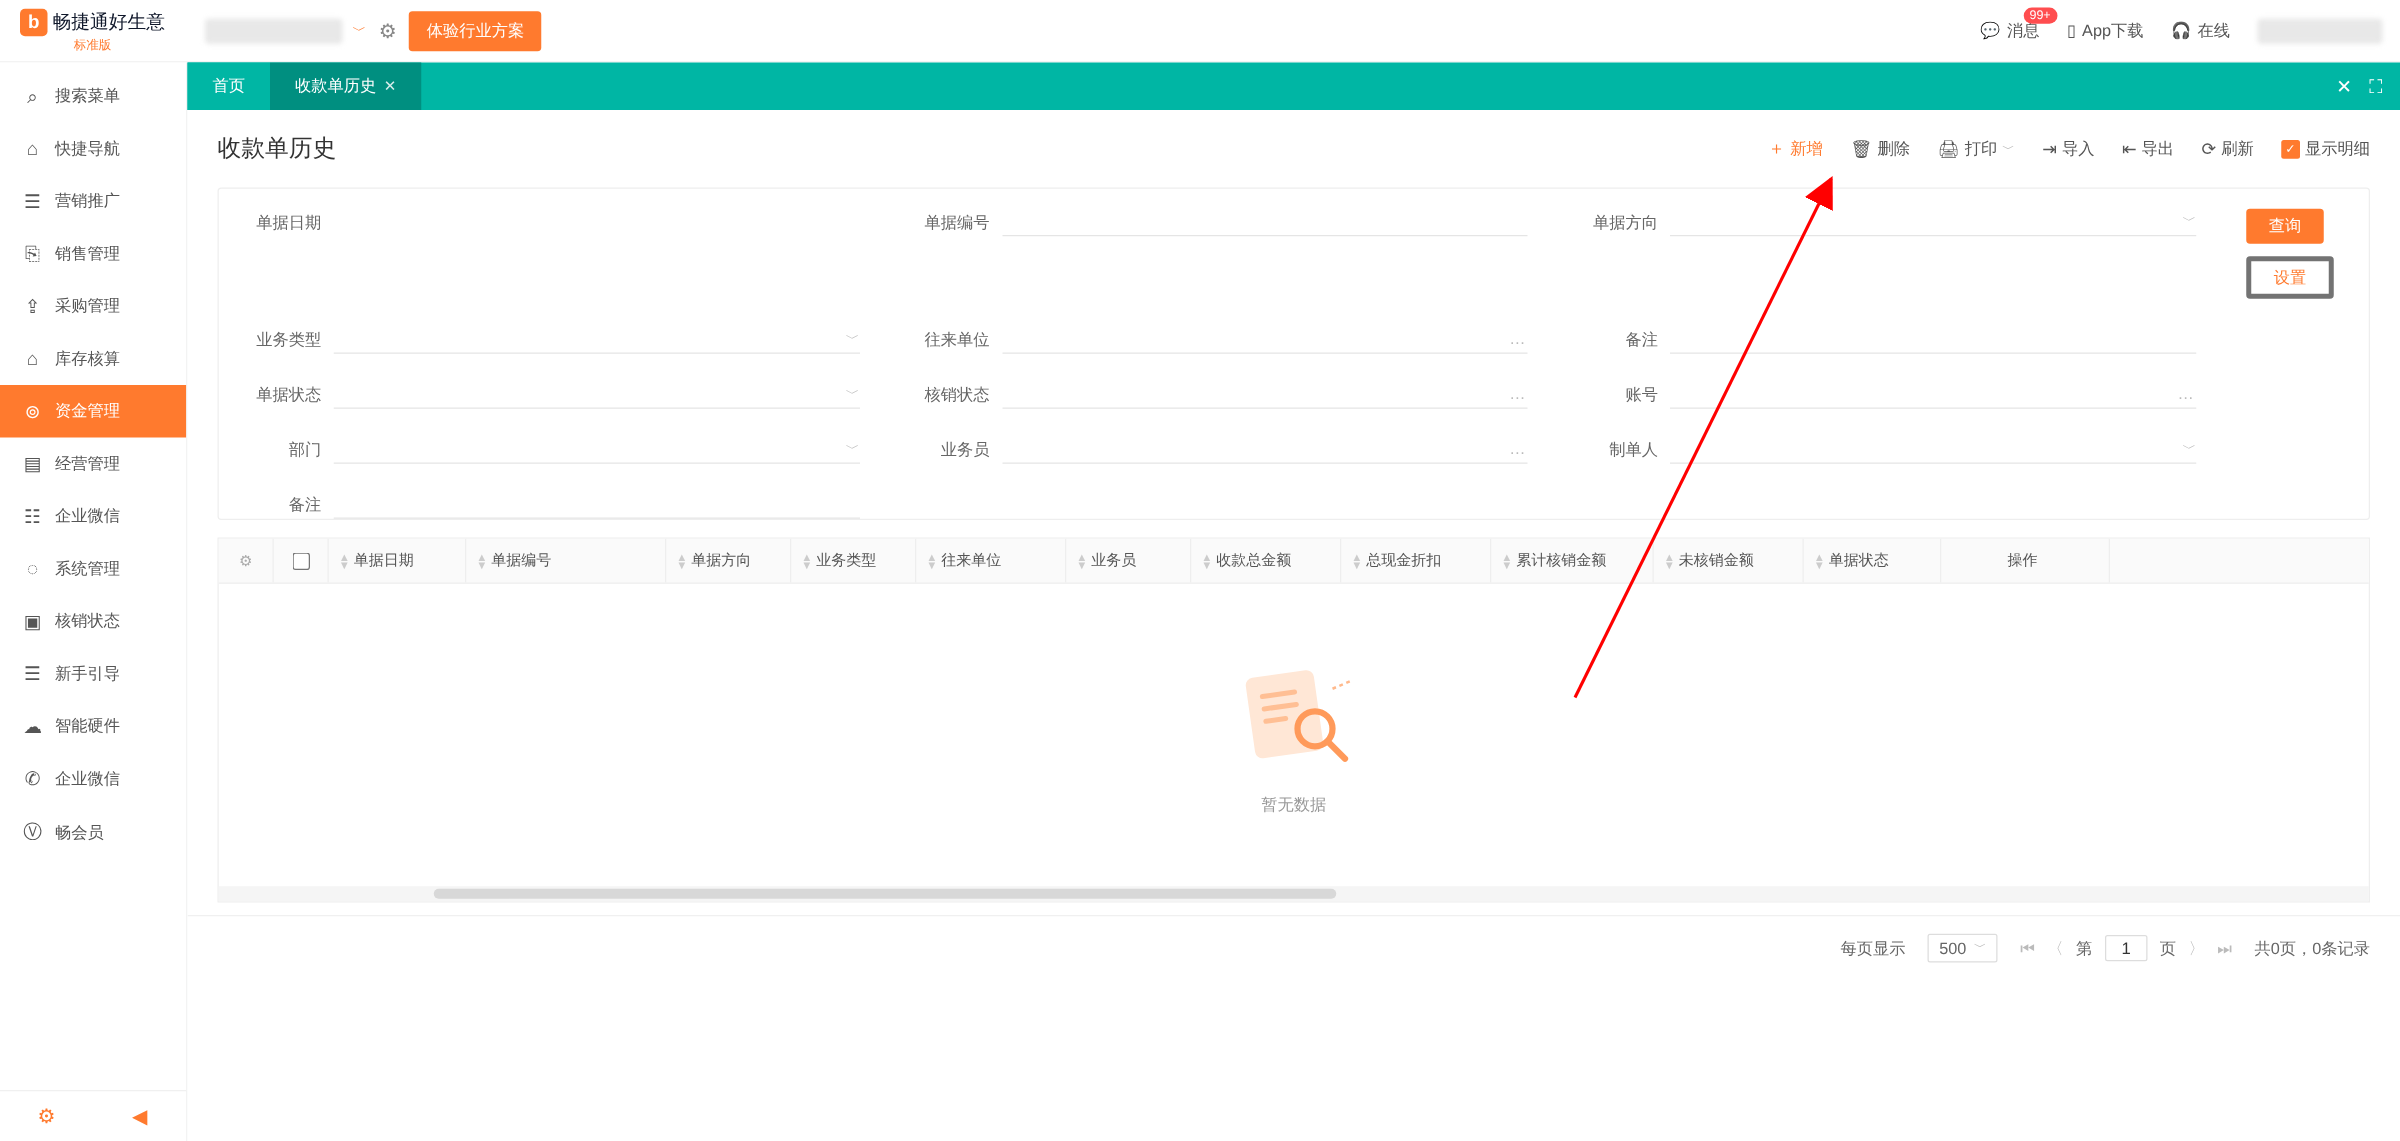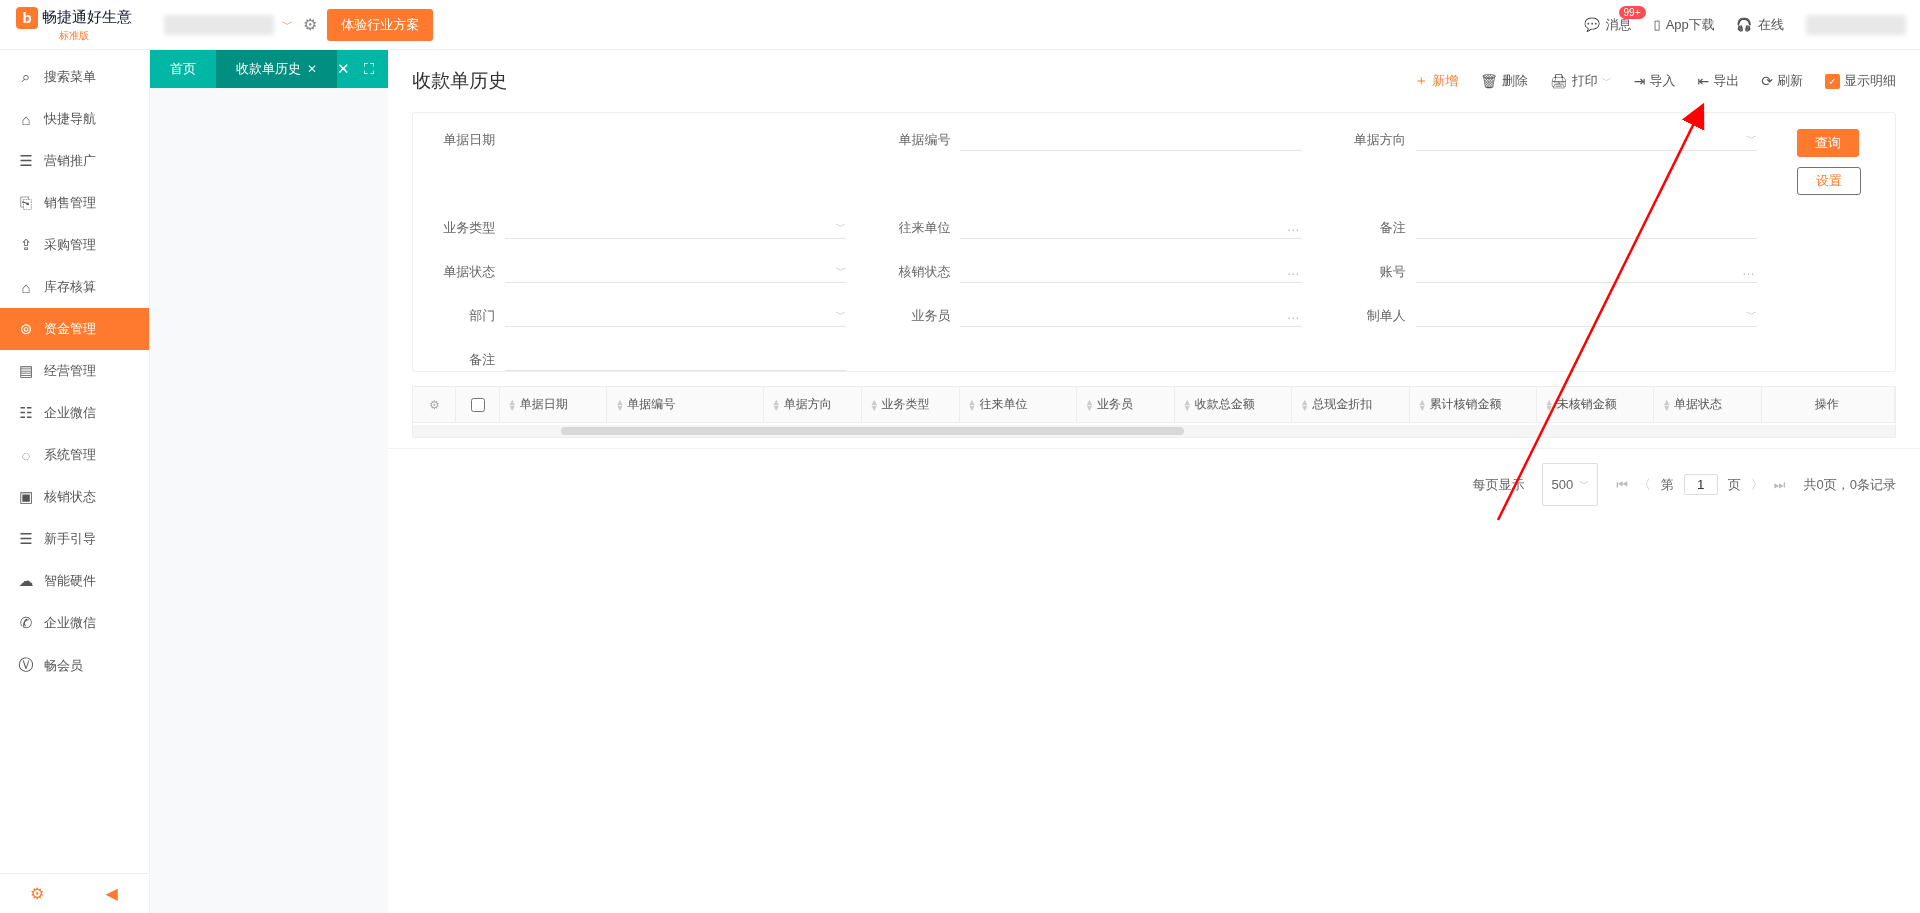--- a/index.html
+++ b/index.html
@@ -28,21 +28,21 @@
 .body{flex:1;display:flex;min-height:0}
 .sidebar{width:150px;background:#fff;border-right:1px solid #f0f0f0;display:flex;flex-direction:column}
 .side-list{flex:1;overflow:auto;padding-top:6px}
 .side-item{display:flex;align-items:center;gap:10px;padding:12px 18px;color:#555;cursor:pointer;font-size:13px}
 .side-item.active{background:#ff7a2e;color:#fff}
 .side-icon{width:16px;text-align:center;font-size:15px}
 .side-footer{display:flex;border-top:1px solid #f0f0f0}
 .side-footer div{flex:1;text-align:center;padding:10px 0;color:#ff7a2e;font-size:16px;cursor:pointer}
 
 
-.main{flex:1;display:flex;min-width:0;background:#f7f9fa}
+.main{flex:1;display:flex;flex-direction:column;min-width:0;background:#f7f9fa}
 .tabs{height:38px;background:#00b6a4;display:flex;align-items:stretch;color:#fff}
 .tab{padding:0 20px;display:flex;align-items:center;gap:6px;cursor:pointer;font-size:13px}
 .tab.home{background:#00b6a4}
 .tab.active{background:#008f80}
 .tab-x{font-size:12px;opacity:.85}
 .tabs-right{margin-left:auto;display:flex;align-items:center;gap:14px;padding-right:14px}
 .tabs-right span{cursor:pointer;font-size:15px}
 
 .page{flex:1;background:#fff;overflow:auto;position:relative}
 .page-head{display:flex;align-items:center;padding:18px 24px 12px}
@@ -60,40 +60,40 @@
 .f-label{width:64px;text-align:right;color:#666;flex-shrink:0;font-size:13px;padding-top:2px}
 .f-ctrl{flex:1;border-bottom:1px solid #e5e5e5;min-height:22px;display:flex;align-items:center;justify-content:space-between;padding-bottom:2px;color:#999;font-size:13px}
 .f-ctrl .arrow{color:#bbb;font-size:11px}
 .f-ctrl .dots{color:#bbb;letter-spacing:2px}
 .date-opts{display:flex;flex-direction:column;gap:2px;font-size:12px}
 .date-opts-r1{display:flex;align-items:center;gap:8px;color:#666}
 .tag-today{background:#ff7a2e;color:#fff;padding:1px 7px;border-radius:9px;font-size:11px}
 .date-range{color:#999}
 .btn-col{display:flex;flex-direction:column;gap:10px;align-items:flex-start}
 .btn-query{background:#ff7a2e;color:#fff;border:none;padding:5px 18px;border-radius:3px;cursor:pointer;font-size:13px}
-.btn-set{background:#fff;color:#ff7a2e;border:1px solid #737373;padding:4px 18px;border-radius:3px;cursor:pointer;font-size:13px}
+.btn-set{background:#fff;color:#ff7a2e;border:4px solid #737373;padding:4px 18px;border-radius:3px;cursor:pointer;font-size:13px}
 .collapse{text-align:center;margin-top:14px}
 .collapse span{display:inline-block;background:#f5f5f5;padding:5px 18px;border-radius:3px 3px 0 0;color:#888;font-size:12px;cursor:pointer}
 
 
 .table-wrap{margin:14px 24px 0 24px;border:1px solid #eee}
 .thead{display:flex;background:#fafafa;border-bottom:1px solid #eee;font-size:12px;color:#555}
 .th{padding:9px 8px;border-right:1px solid #eee;display:flex;align-items:center;gap:3px;white-space:nowrap}
 .th .sort{color:#ccc;font-size:9px;display:flex;flex-direction:column;line-height:6px}
 .th-gear{width:44px;justify-content:center;color:#aaa}
 .th-chk{width:44px;justify-content:center}
 .th-chk input{width:14px;height:14px}
 .empty{height:240px;display:flex;flex-direction:column;align-items:center;justify-content:center;gap:14px;color:#999;font-size:13px}
 .empty-ill{width:110px;height:100px;position:relative}
 .scroll-track{height:12px;background:#f5f5f5;position:relative;margin-top:2px}
 .scroll-thumb{position:absolute;left:10%;width:42%;top:2px;height:8px;background:#d8d8d8;border-radius:4px}
 
 
 .footer{display:flex;align-items:center;justify-content:flex-end;gap:18px;padding:14px 24px;font-size:13px;color:#666;border-top:1px solid #f0f0f0;margin-top:10px}
-.sel500{border:1px solid #ddd;padding:13px 8px;border-radius:2px;display:inline-flex;align-items:flex-start;gap:6px}
+.sel500{border:1px solid #ddd;padding:3px 8px;border-radius:2px;display:inline-flex;align-items:flex-start;gap:6px}
 .pg-ctrl{display:flex;align-items:center;gap:10px;color:#bbb}
 .pg-ctrl span{cursor:pointer}
 .pg-input{width:34px;border:1px solid #ddd;text-align:center;padding:2px 0;border-radius:2px;color:#333}
 
 
 .anno-svg{position:absolute;pointer-events:none;left:0;top:0}
 </style>
 </head>
 <body>
 
@@ -435,20 +435,34 @@
                 <span class="sort">
                   <span>▲</span>
                   <span>▼</span>
                 </span>
                 <span>单据状态</span>
               </div>
               <div class="th" style="width: 90px; margin-left: 45px;">
                 <span>操作</span>
               </div>
             </div>
+          <div class="empty">
+            <div class="empty-ill">
+              <svg viewBox="0 0 110 100" width="110" height="100">
+                <rect x="20" y="18" width="55" height="65" rx="6" fill="#ffe7d6" transform="rotate(-8 47 50)"></rect>
+                <rect x="30" y="32" width="30" height="4" rx="2" fill="#ffbf94" transform="rotate(-8 47 50)"></rect>
+                <rect x="30" y="42" width="30" height="4" rx="2" fill="#ffbf94" transform="rotate(-8 47 50)"></rect>
+                <rect x="30" y="52" width="20" height="4" rx="2" fill="#ffbf94" transform="rotate(-8 47 50)"></rect>
+                <circle cx="72" cy="62" r="14" fill="none" stroke="#ff9a5a" stroke-width="5"></circle>
+                <line x1="82" y1="72" x2="96" y2="86" stroke="#ff9a5a" stroke-width="5" stroke-linecap="round"></line>
+                <line x1="86" y1="30" x2="100" y2="24" stroke="#ffb98c" stroke-width="2" stroke-dasharray="3 3"></line>
+              </svg>
+            </div>
+            <div>暂无数据</div>
+          </div>
           <div class="scroll-track">
               <div class="scroll-thumb"></div>
             </div>
         </div>
 
         <div class="footer">
           <span>每页显示</span>
           <span class="sel500">
               <span>500</span>
               <span style="color:#bbb;font-size:10px">﹀</span>

